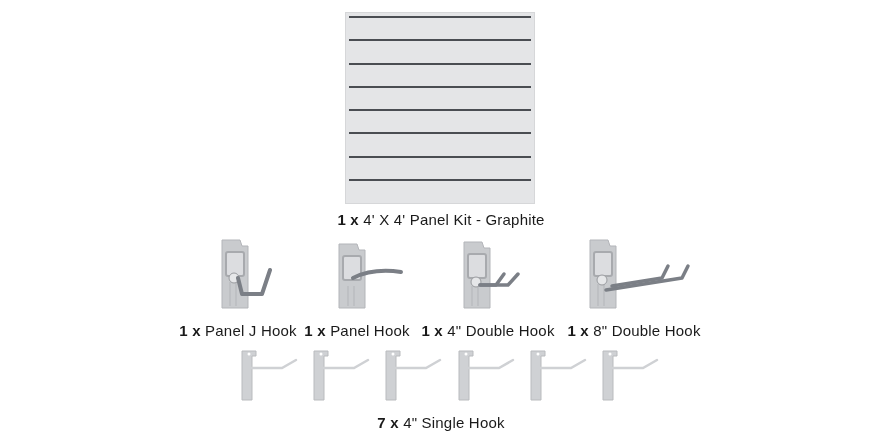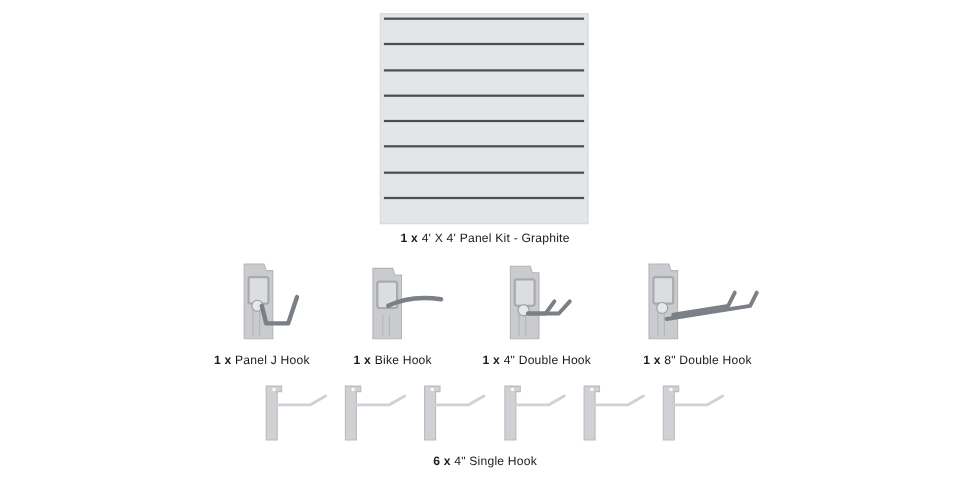--- a/index.html
+++ b/index.html
@@ -1,20 +1,20 @@
 <!DOCTYPE html>
 <html><head>
 <meta charset="utf-8">
 <style>
   html, body { margin:0; padding:0; background:#ffffff; }
   body { width:882px; height:441px; position:relative; overflow:hidden; font-family:"Liberation Sans", sans-serif; color:#1a1a1a; }
   .abs { position:absolute; }
   .panel { left:345px; top:12px; width:190px; height:192px; background:#e4e5e7; box-shadow: inset 0 0 0 1px #d6d7d9; }
   .slat { position:absolute; left:4px; right:4px; height:2px; background:#4a4d52; }
-  .caption { position:absolute; font-size:11px; white-space:nowrap; transform:translateX(-50%); letter-spacing:0.2px; }
+  .caption { position:absolute; font-size:15px; white-space:nowrap; transform:translateX(-50%); letter-spacing:0.2px; }
   .caption b { font-weight:700; }
   .item svg { display:block; }
 </style>
 </head>
 <body>
 
 <div class="abs panel">
   <div class="slat" style="top:4px"></div>
   <div class="slat" style="top:27px"></div>
   <div class="slat" style="top:51px"></div>
@@ -71,21 +71,21 @@
     <circle cx="16" cy="42" r="5" fill="#e6e7e9" stroke="#9a9ca0"></circle>
     <path d="M20 52 L96 40 L102 28" fill="none" stroke="#7b7f86" stroke-width="3.5" stroke-linecap="round" stroke-linejoin="round"></path>
     <path d="M26 48 L76 40 L82 28" fill="none" stroke="#7b7f86" stroke-width="3.5" stroke-linecap="round" stroke-linejoin="round"></path>
   </svg>
 </div>
 
 <div class="caption" style="left:238px; top:322px;">
   <b>1 x</b> <span>Panel J Hook</span>
 </div>
 <div class="caption" style="left:357px; top:322px;">
-  <b>1 x</b> <span>Bike Hook</span>
+  <b>1 x</b> <span>Panel Hook</span>
 </div>
 <div class="caption" style="left:488px; top:322px;">
   <b>1 x</b> <span>4" Double Hook</span>
 </div>
 <div class="caption" style="left:634px; top:322px;">
   <b>1 x</b> <span>8" Double Hook</span>
 </div>
 
 <div class="abs item" style="left:240px; top:350px;">
   <svg width="60" height="52" viewBox="0 0 60 52">
@@ -124,14 +124,14 @@
 </div>
 <div class="abs item" style="left:601px; top:350px;">
   <svg width="60" height="52" viewBox="0 0 60 52">
       <path d="M2 1 L16 1 L16 6 L12 6 L12 50 L2 50 Z" fill="#cfd1d4" stroke="#b9bbbe"></path>
       <circle cx="9" cy="4" r="1.5" fill="#fff"></circle>
       <path d="M7 18 L42 18 L56 10" fill="none" stroke="#cfd1d4" stroke-width="2.5" stroke-linecap="round"></path>
     </svg>
 </div>
 
 <div class="caption" style="left:441px; top:414px;">
-  <b>6 x</b> <span>4" Single Hook</span>
+  <b>7 x</b> <span>4" Single Hook</span>
 </div>
 
 </body></html>

